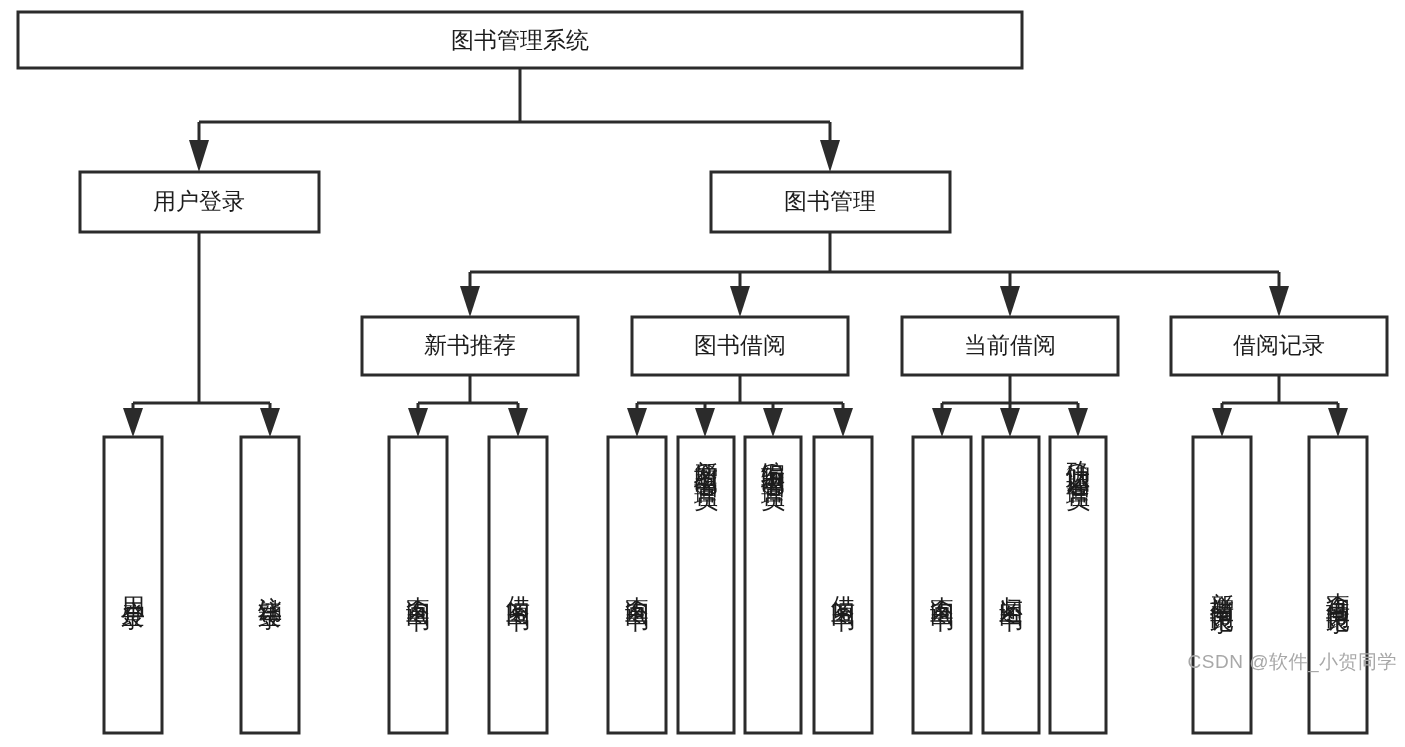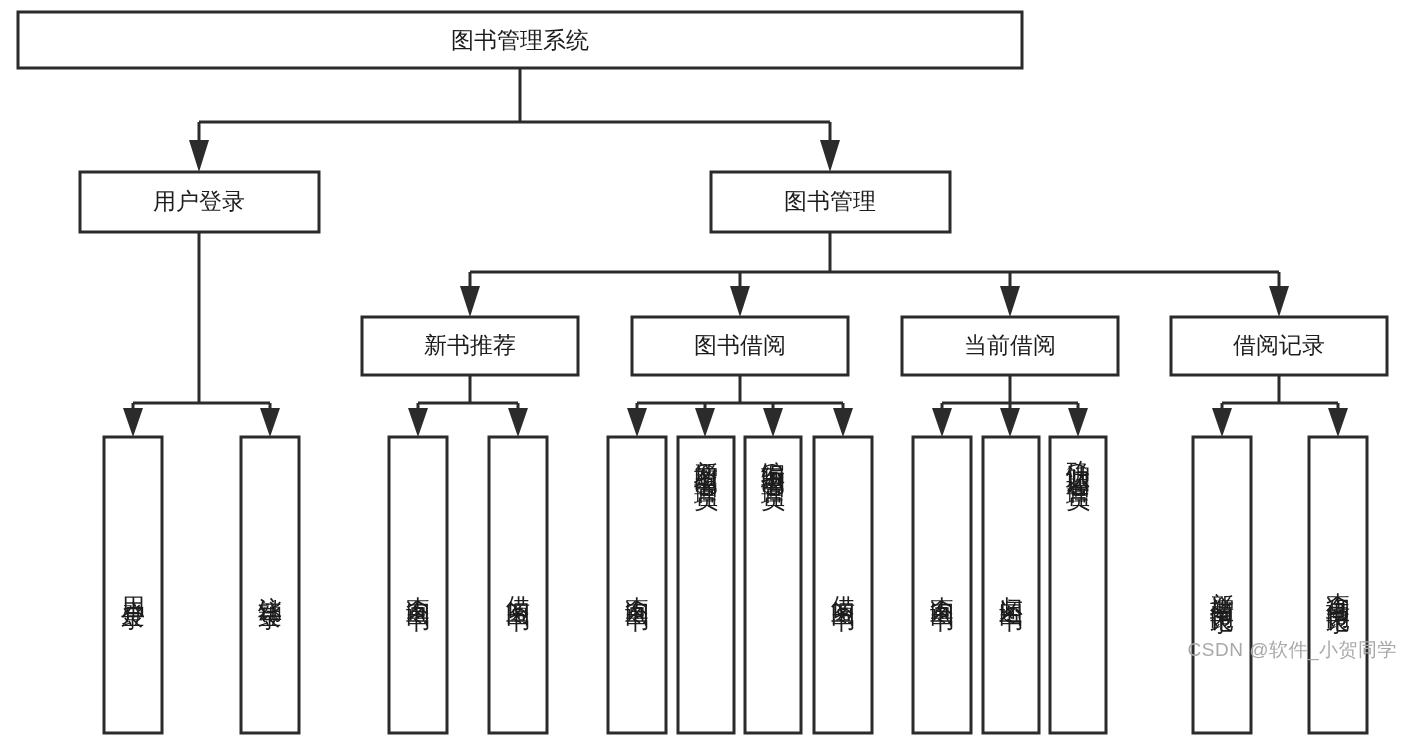--- a/index.html
+++ b/index.html
@@ -62,21 +62,21 @@
     font-size: 24px;
     line-height: 1;
     letter-spacing: 4px;
     color: #1c1c1c;
     text-align: center;
     white-space: nowrap;
   }
   .watermark {
     position: absolute;
     right: 8px;
-    bottom: 12px;
+    bottom: 0;
     font-family: "Liberation Sans", "DejaVu Sans", sans-serif;
     font-size: 19px;
     color: #a8a8a8;
     letter-spacing: 0.5px;
     white-space: nowrap;
   }
 </style>
 </head>
 <body>
 

